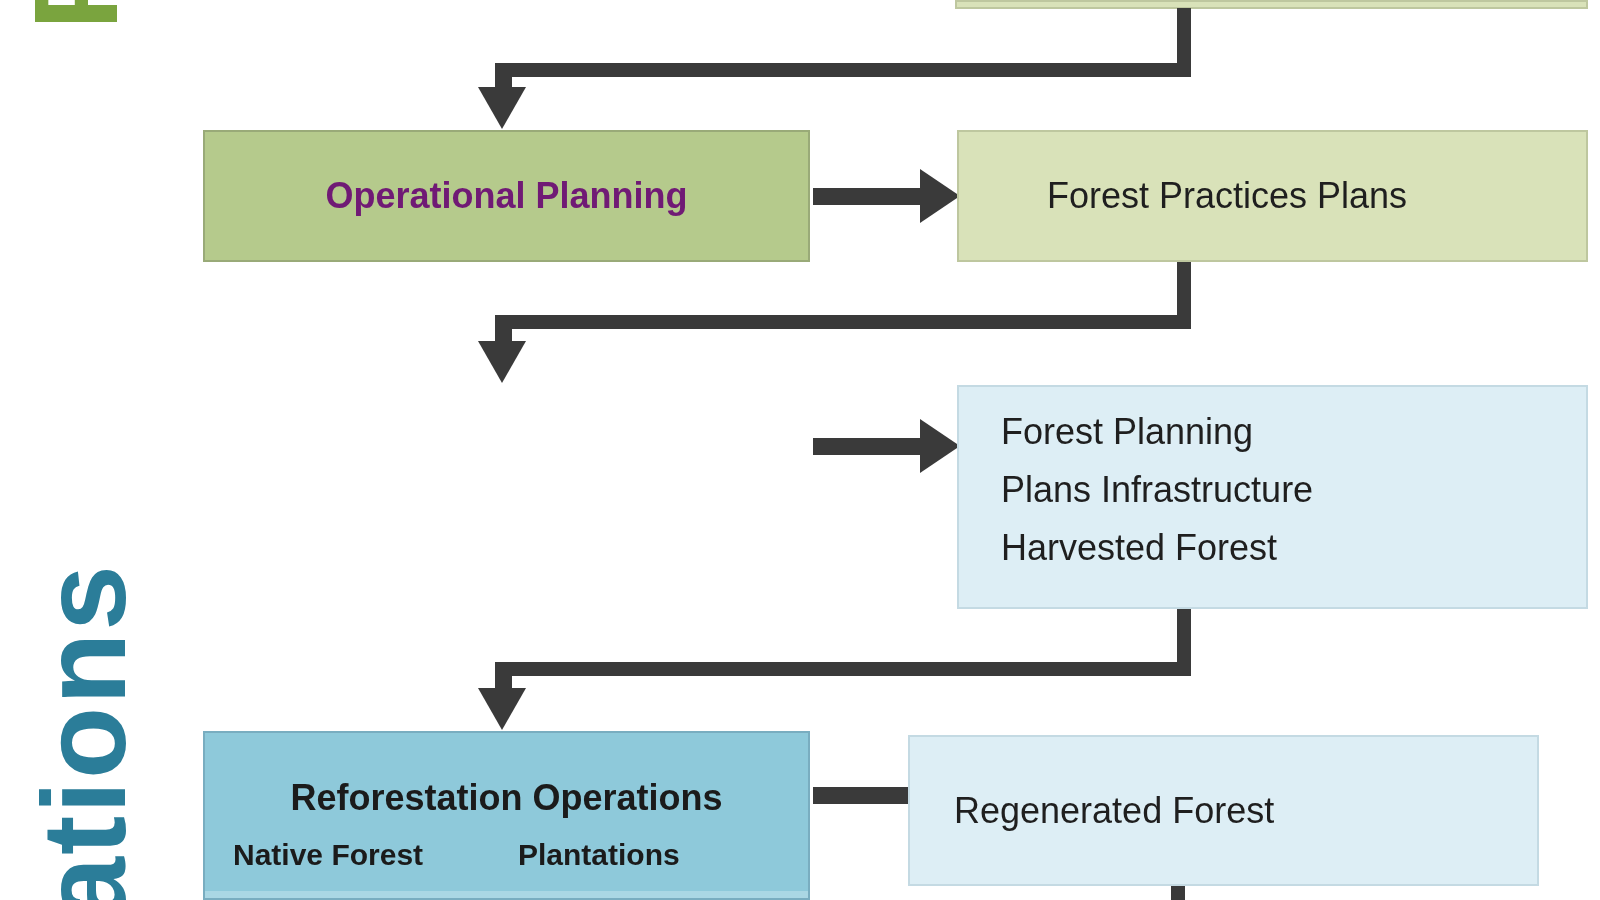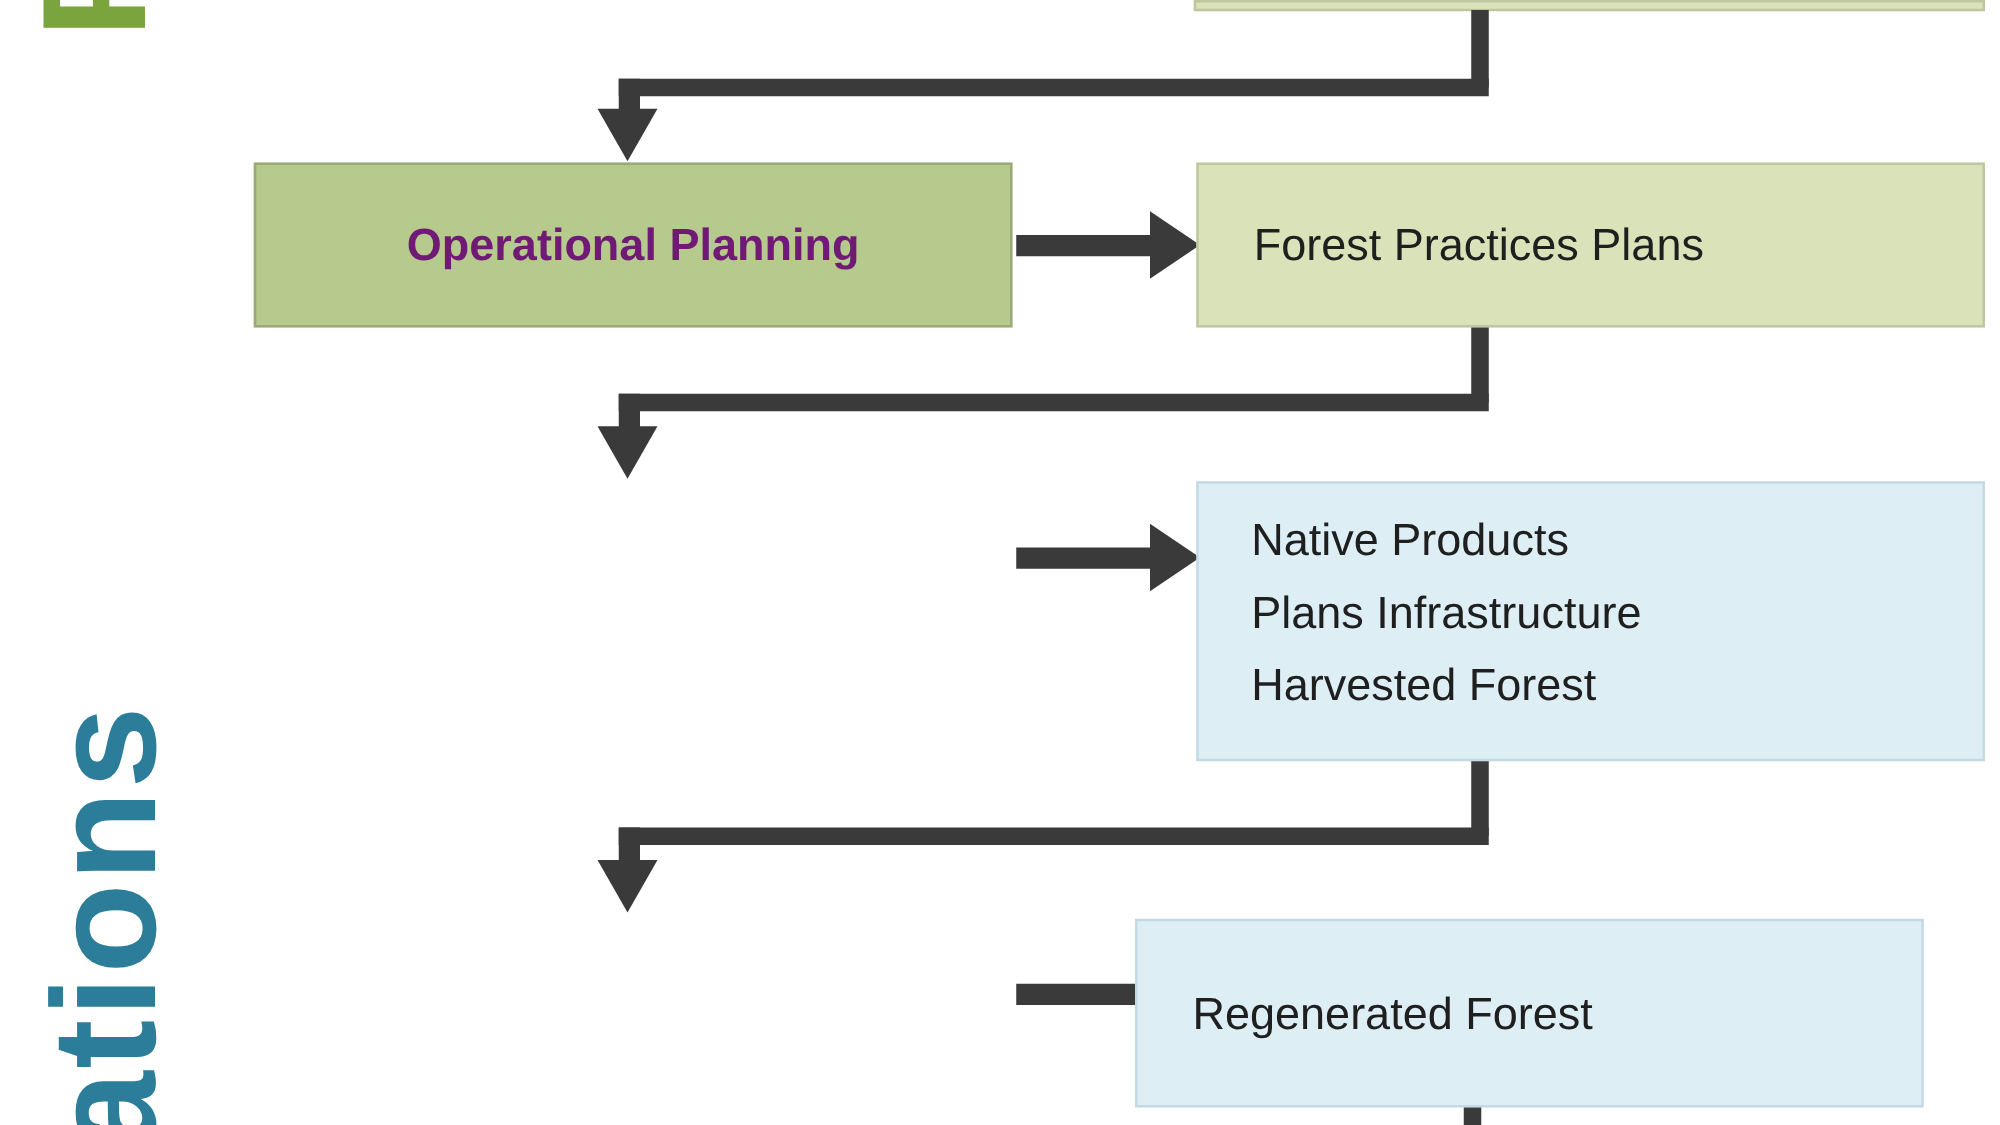--- a/index.html
+++ b/index.html
@@ -62,44 +62,50 @@
   <div class="connector" style="left:1177px;top:8px;width:14px;height:62px;"></div>
   <div class="connector" style="left:495px;top:63px;width:696px;height:14px;"></div>
   <div class="connector" style="left:495px;top:63px;width:17px;height:26px;"></div>
   <div class="tri-down" style="left:478px;top:87px;"></div>
 
   <div class="box proc-green" style="left:203px;top:130px;width:607px;height:132px;">
     <div class="proc-title">Operational Planning</div>
   </div>
   <div class="connector" style="left:813px;top:188px;width:107px;height:17px;"></div>
   <div class="tri-right" style="left:920px;top:169px;"></div>
-  <div class="box out-green" style="left:957px;top:130px;width:631px;height:132px;">
+  <div class="box out-green" style="left:957px;top:130px;width:631px;height:132px;padding-left:44px;">
     <div class="out-text">Forest Practices Plans</div>
   </div>
 
   <div class="connector" style="left:1177px;top:262px;width:14px;height:60px;"></div>
   <div class="connector" style="left:495px;top:315px;width:696px;height:14px;"></div>
   <div class="connector" style="left:495px;top:315px;width:17px;height:28px;"></div>
   <div class="tri-down" style="left:478px;top:341px;"></div>
 
   <div class="connector" style="left:813px;top:438px;width:107px;height:17px;"></div>
   <div class="tri-right" style="left:920px;top:419px;"></div>
   <div class="box out-blue" style="left:957px;top:385px;width:631px;height:224px;">
     <div class="out-lines">
-      <div>Native Products</div>
+      <div>Forest Planning</div>
       <div>Plans Infrastructure</div>
       <div>Harvested Forest</div>
     </div>
   </div>
 
   <div class="connector" style="left:1177px;top:609px;width:14px;height:60px;"></div>
   <div class="connector" style="left:495px;top:662px;width:696px;height:14px;"></div>
   <div class="connector" style="left:495px;top:662px;width:17px;height:28px;"></div>
   <div class="tri-down" style="left:478px;top:688px;"></div>
 
+  <div class="box proc-blue" style="left:203px;top:731px;width:607px;height:169px;">
+    <div class="refor-title">Reforestation Operations</div>
+    <div class="sublabel" style="left:28px;top:105px;">Native Forest</div>
+    <div class="sublabel" style="left:313px;top:105px;">Plantations</div>
+    <div class="refor-strip"></div>
+  </div>
   <div class="connector" style="left:813px;top:787px;width:107px;height:17px;"></div>
   <div class="tri-right" style="left:920px;top:768px;"></div>
   <div class="box out-blue" style="left:908px;top:735px;width:631px;height:151px;">
     <div class="out-text">Regenerated Forest</div>
   </div>
 
   <div class="connector" style="left:1171px;top:886px;width:14px;height:14px;"></div>
 
 </div>
 

